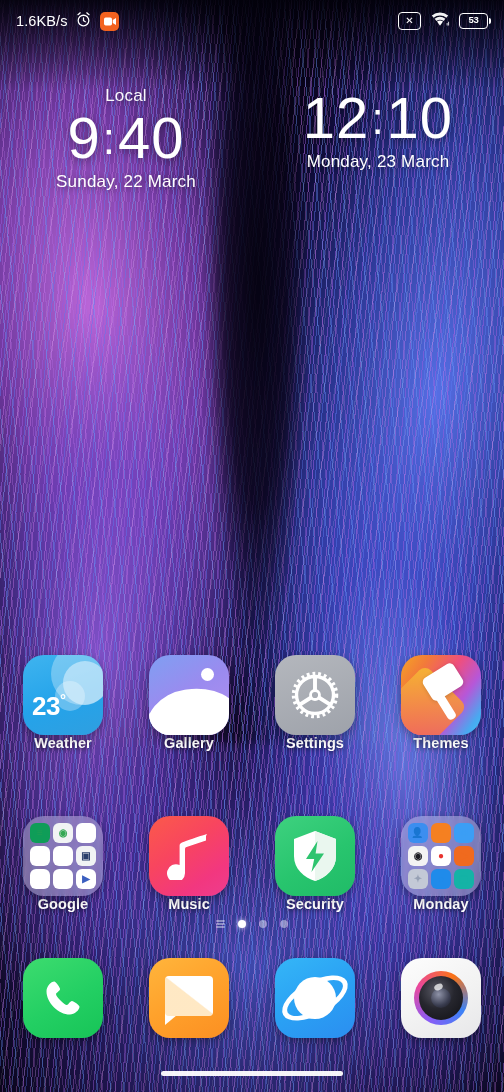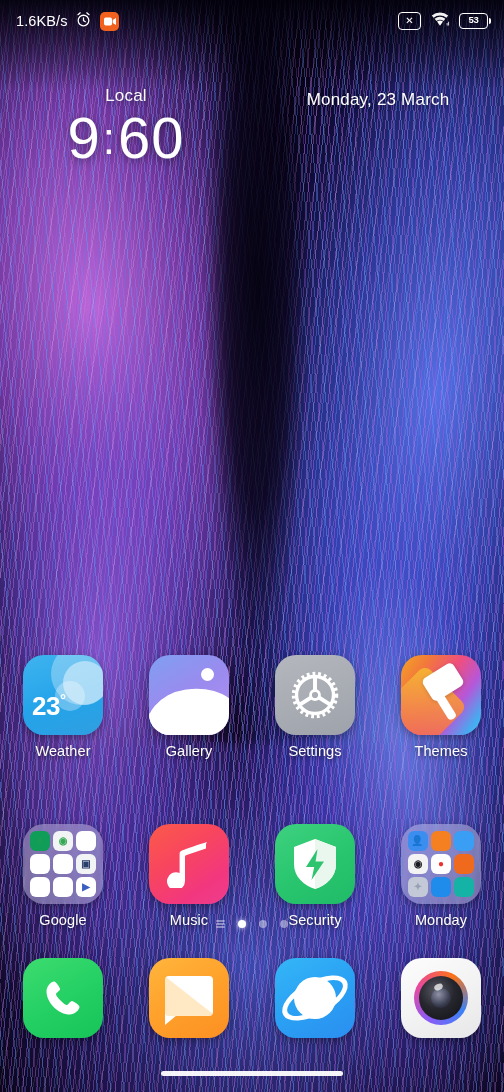--- a/index.html
+++ b/index.html
@@ -119,21 +119,21 @@
   .clk-time .c{font-size:44px;vertical-align:4px;padding:0 2px;font-weight:200;}
   .clk-date{font-size:17px;font-weight:300;margin-top:4px;letter-spacing:.2px;
     text-shadow:0 1px 6px rgba(0,0,0,.5);}
 
   
   .grid{position:absolute;left:0;top:655px;width:100%;z-index:20;}
   .row{display:flex;}
   .cell{flex:1;display:flex;flex-direction:column;align-items:center;}
   .iconbox{width:80px;height:80px;border-radius:21px;position:relative;overflow:hidden;
     box-shadow:0 3px 10px rgba(0,0,0,.35);}
-  .applabel{margin-top:8px;font-size:14.5px;color:#fff;font-weight:400;
+  .applabel{font-size:14.5px;color:#fff;font-weight:700;
     text-shadow:0 1px 5px rgba(0,0,0,.75);letter-spacing:.1px;}
 
   
   .ic-weather{background:linear-gradient(160deg,#3fb4ef 0%,#24a3ea 55%,#2f9fe0 100%);}
   .ic-weather .sun{position:absolute;right:-10px;top:-12px;width:62px;height:62px;
     border-radius:50%;background:rgba(255,255,255,.30);}
   .ic-weather .cld{position:absolute;right:-4px;top:6px;width:44px;height:44px;
     border-radius:50%;background:rgba(255,255,255,.45);}
   .ic-weather .cld2{position:absolute;right:18px;top:26px;width:30px;height:30px;
     border-radius:50%;background:rgba(255,255,255,.30);}
@@ -270,23 +270,25 @@
       </span>
       <span class="batt">
         <span>53</span>
       </span>
     </div>
   </div>
 
   <div class="clockwidget">
     <div class="clockcol">
       <div class="clk-zone">Local</div>
-      <div class="clk-time"><span>9</span><span class="c">:</span><span>60</span></div>
+      <div class="clk-time"><span>9</span><span class="c">:</span><span>40</span></div>
+      <div class="clk-date">Sunday, 22 March</div>
     </div>
     <div class="clockcol">
+      <div class="clk-time"><span>12</span><span class="c">:</span><span>10</span></div>
       <div class="clk-date">Monday, 23 March</div>
     </div>
   </div>
 
   <div class="grid">
 
     <div class="row">
 
       <div class="cell">
         <div class="iconbox ic-weather">

